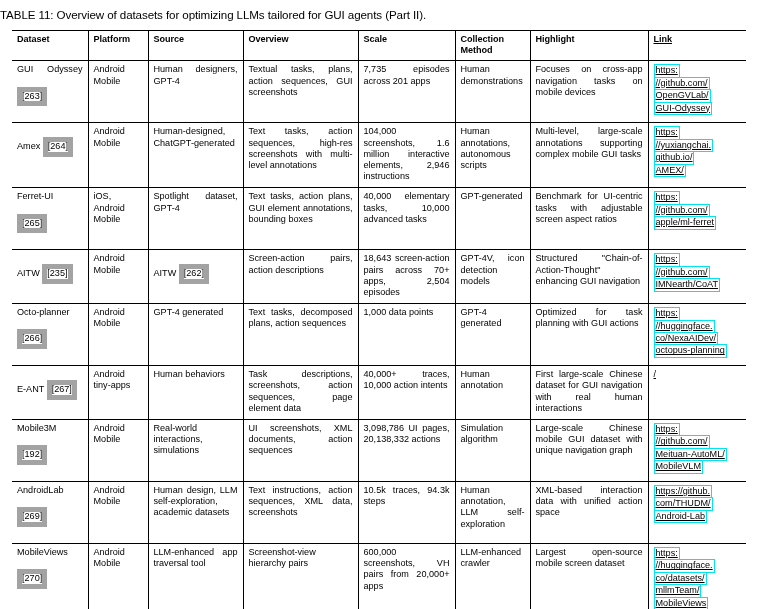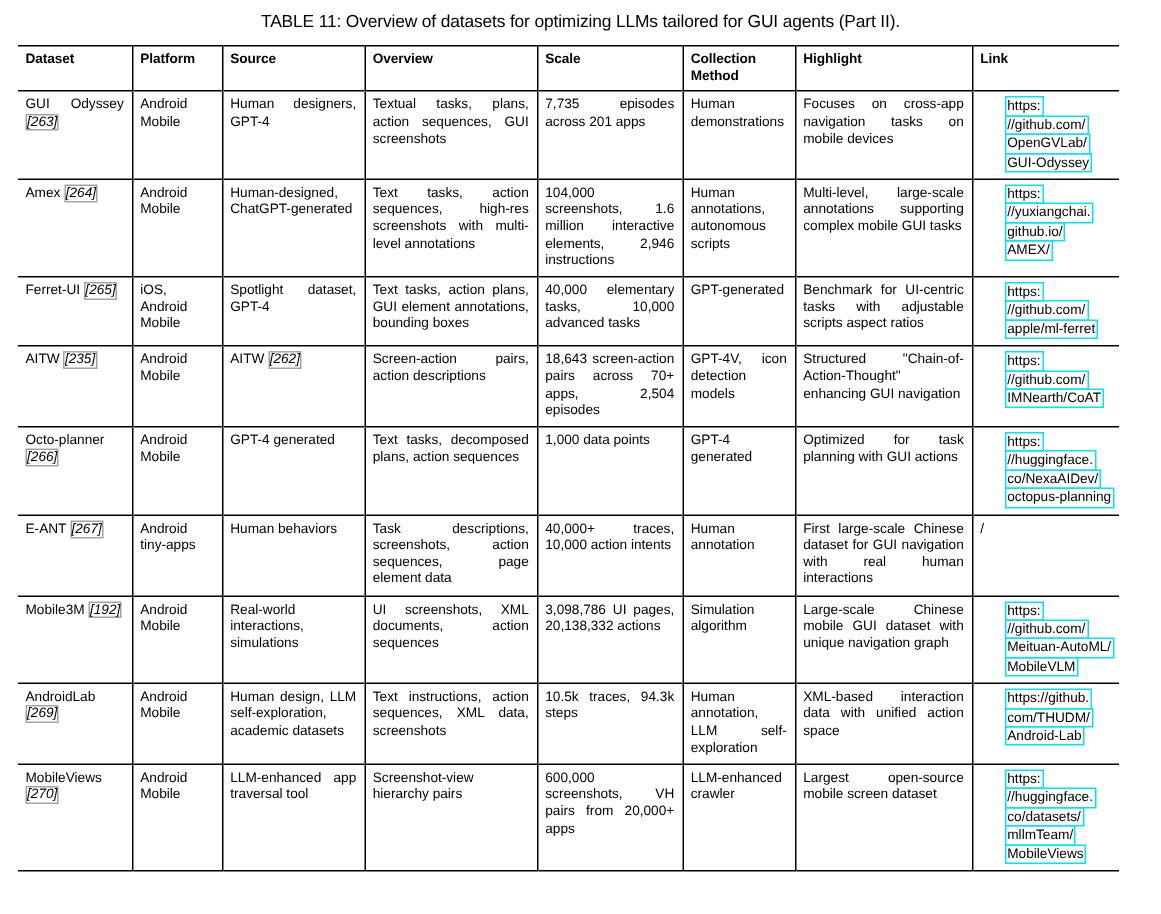--- a/index.html
+++ b/index.html
@@ -19,21 +19,21 @@
     position: relative;
     width: 774px;
     height: 609px;
     box-sizing: border-box;
   }
   .caption {
     position: absolute;
     top: 8px;
     left: 0;
     width: 774px;
-    text-align: center;
+    text-align: left;
     font-size: 11.6px;
     line-height: 14px;
     letter-spacing: -0.1px;
   }
   .table-wrap {
     position: absolute;
     left: 12px;
     top: 30px;
     width: 734px;
   }
@@ -73,51 +73,51 @@
   table.ds tbody tr:last-child td {
     border-bottom: 1.4px solid #000;
   }
   table.ds th:first-child,
   table.ds td:first-child {
     border-left: none;
   }
   table.ds th:last-child,
   table.ds td:last-child {
     border-right: none;
+    text-decoration: underline;
   }
   
   col.c-dataset    { width: 76px; }
   col.c-platform   { width: 60px; }
   col.c-source     { width: 95px; }
   col.c-content    { width: 115px; }
   col.c-scale      { width: 97px; }
   col.c-collection { width: 75px; }
   col.c-highlight  { width: 118px; }
   col.c-link       { width: 98px; }
 
   
   .cite {
     display: inline-block;
-    border: 1px solid #a3a3a3;
+    border: 5px solid #a3a3a3;
     padding: 0 0px;
-    margin: 0 0px;
+    margin: 11px 0px;
     line-height: 9.8px;
     color: #000;
     white-space: nowrap;
-    font-style: italic;
   }
   
   .linkcell {
     text-align: left;
     text-align-last: left;
   }
   .linkline {
     display: block;
     border: 1px solid #00e5f0;
-    margin: 0 0 -1px 16px;
+    margin: 0 0 -1px 0;
     padding: 0 1px;
     line-height: 11.4px;
     white-space: nowrap;
     width: fit-content;
     min-width: 0;
   }
   .plainlink {
     display: block;
     line-height: 11.4px;
   }
@@ -186,21 +186,21 @@
               <span class="linkline">AMEX/</span>
             </td>
           </tr>
           <tr>
             <td class="nojust"><span>Ferret-UI</span> <span class="cite">[265]</span></td>
             <td class="nojust">iOS, Android Mobile</td>
             <td class="just">Spotlight dataset, GPT-4</td>
             <td class="just">Text tasks, action plans, GUI element annotations, bounding boxes</td>
             <td class="just">40,000 elementary tasks, 10,000 advanced tasks</td>
             <td class="just">GPT-generated</td>
-            <td class="just">Benchmark for UI-centric tasks with adjustable scripts aspect ratios</td>
+            <td class="just">Benchmark for UI-centric tasks with adjustable screen aspect ratios</td>
             <td class="linkcell">
               <span class="linkline">https:</span>
               <span class="linkline">//github.com/</span>
               <span class="linkline">apple/ml-ferret</span>
             </td>
           </tr>
           <tr>
             <td class="nojust"><span>AITW</span> <span class="cite">[235]</span></td>
             <td class="nojust">Android Mobile</td>
             <td class="nojust"><span>AITW</span> <span class="cite">[262]</span></td>

